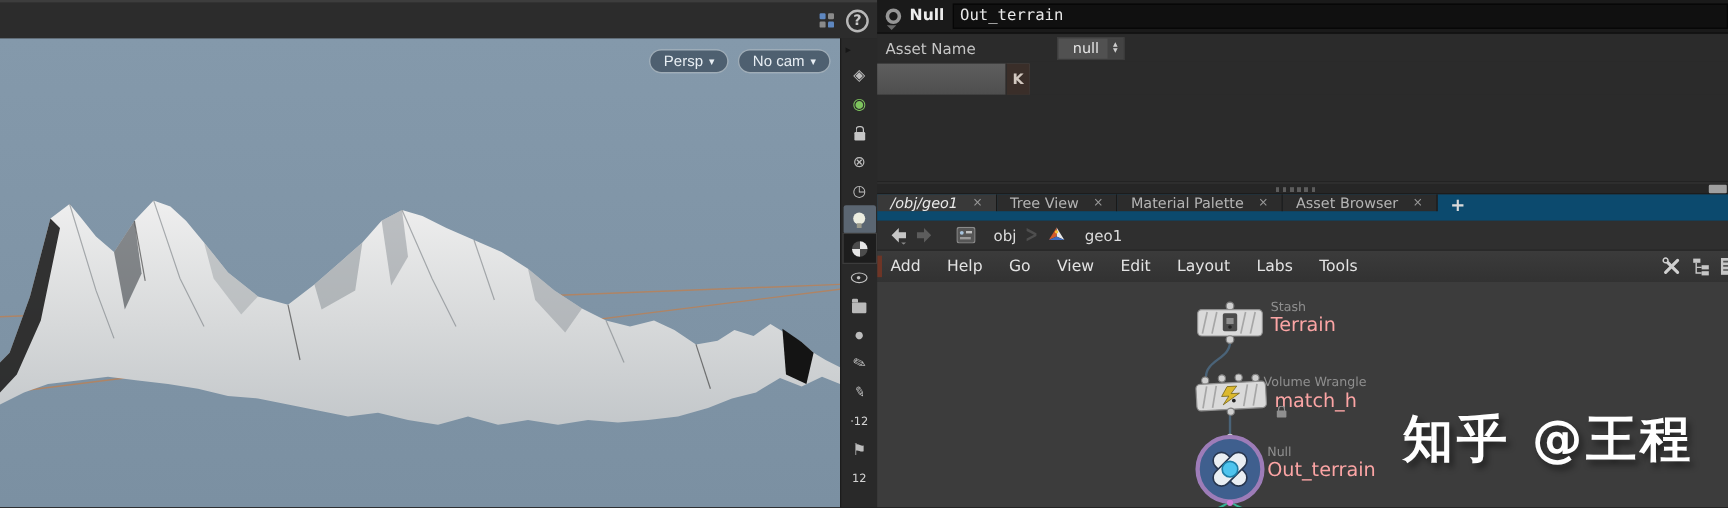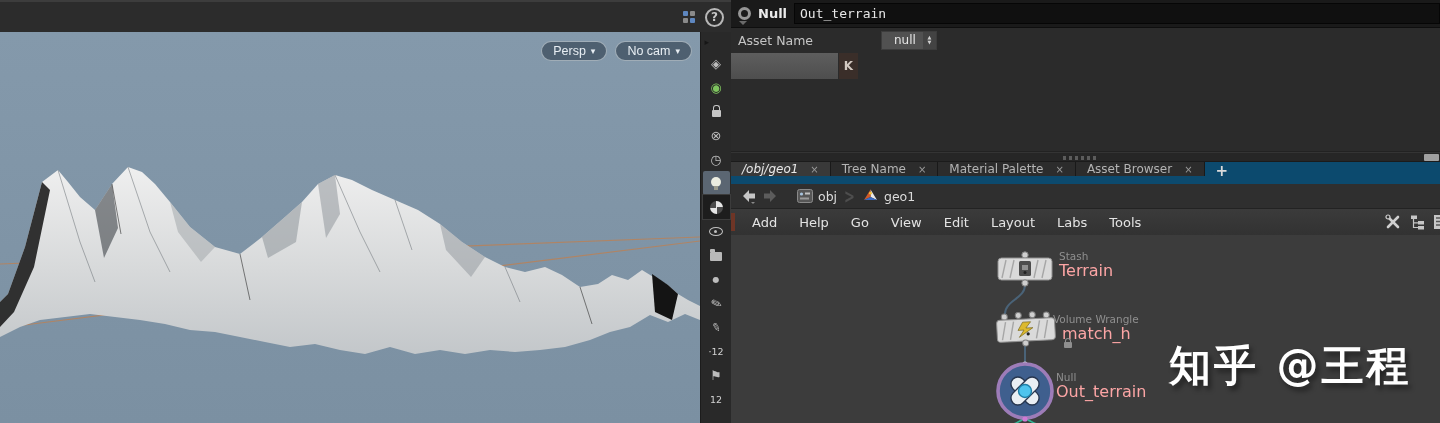--- a/index.html
+++ b/index.html
@@ -103,27 +103,27 @@
          font-size:12px; cursor:pointer; }
   .tab.active { background:#393939; color:#e9e9e9; font-style:italic; }
   .tab-close { font-size:10px; color:#999; cursor:pointer; }
   .tab-add { display:flex; align-items:center; padding:0 11px; color:#dadada;
              font-size:15px; font-weight:bold; cursor:pointer; }
 
   
   .pathbar { position:absolute; left:731px; top:184px; width:709px; height:25px;
              background:#2f2f2f; border-bottom:1px solid #232323;
              display:flex; align-items:center; gap:7px; padding-left:9px; }
-  .chip { display:flex; align-items:center; gap:5px; color:#dcdcdc; font-size:12.5px; cursor:pointer; }
+  .chip { display:flex; align-items:center; gap:15px; color:#dcdcdc; font-size:12.5px; cursor:pointer; }
   .crumb-sep { color:#4e4e4e; font-size:13px; font-weight:bold; transform:scaleY(1.5); }
 
   
   .menubar { position:absolute; left:731px; top:209px; width:709px; height:26px;
              background:linear-gradient(#3b3b3b,#323232); display:flex; align-items:center;
-             padding-left:10px; overflow:hidden; }
+             padding-left:0; overflow:hidden; }
   .menu-item { padding:0 11px; color:#e3e3e3; font-size:13px; cursor:pointer; }
   .menu-right { margin-left:auto; display:flex; align-items:center; gap:9px; padding-right:0; }
   .net-chip { position:absolute; left:0; top:4px; width:4px; height:18px; background:#6e3526; }
 
   
   .network { position:absolute; left:731px; top:235px; width:709px; height:188px;
              background:#3c3c3c; overflow:hidden; }
   .node-label-type { position:absolute; color:#8f8f8f; font-size:10.5px; }
   .node-label-name { position:absolute; color:#fca5a5; font-size:16px; }
   .mini-lock { position:absolute; width:8px; height:6px; background:#8f8f8f; border-radius:1px; }
@@ -261,21 +261,21 @@
     <span class="divider-dashes"></span>
     <span class="divider-corner"></span>
   </div>
 
   <div class="tabbar">
     <div class="tab active">
       <span>/obj/geo1</span>
       <span class="tab-close">×</span>
     </div>
     <div class="tab">
-      <span>Tree Name</span>
+      <span>Tree View</span>
       <span class="tab-close">×</span>
     </div>
     <div class="tab">
       <span>Material Palette</span>
       <span class="tab-close">×</span>
     </div>
     <div class="tab">
       <span>Asset Browser</span>
       <span class="tab-close">×</span>
     </div>

